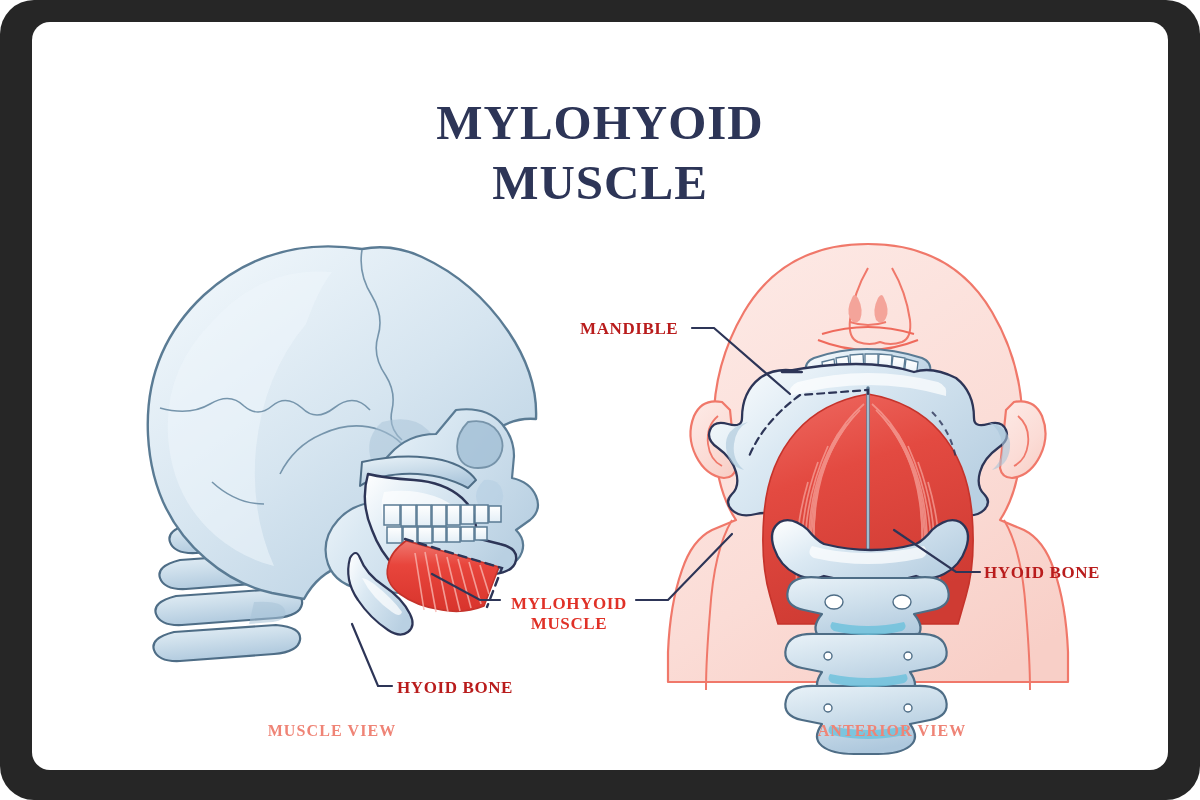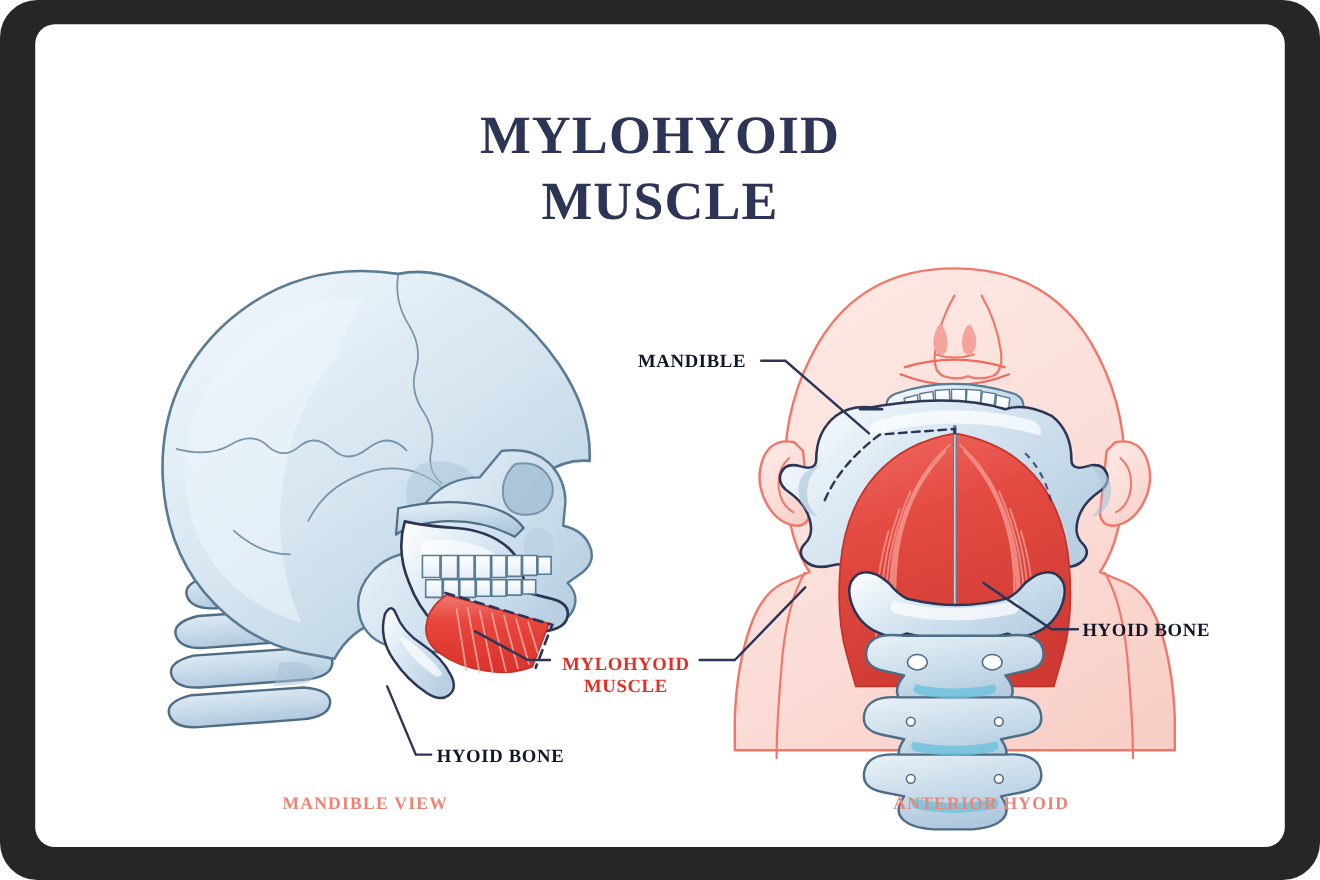--- a/index.html
+++ b/index.html
@@ -57,21 +57,21 @@
   #title-line2 { top: 132px; font-size: 49px; }
 
   .lbl {
     position: absolute;
     font-family: "Liberation Serif", serif;
     font-weight: bold;
     letter-spacing: 0.6px;
     white-space: nowrap;
     line-height: 1.15;
   }
-  .lbl-dark { color: #0f172a; font-size: 17px; }
+  .lbl-dark { color: #b91c1c; font-size: 17px; }
   .lbl-red  { color: #e03127; font-size: 17px; }
   .lbl-view { color: #ef8476; font-size: 16px; letter-spacing: 1.1px; }
 
   #label-mandible { left: 548px; top: 297px; }
   #label-mylohyoid {
     left: 472px; top: 572px;
     width: 130px; text-align: center;
   }
   #label-hyoid-lateral { left: 365px; top: 656px; }
   #label-hyoid-anterior { left: 952px; top: 541px; }
@@ -438,19 +438,19 @@
 
       <div class="lbl lbl-red" id="label-mylohyoid">
         <div>MYLOHYOID</div>
         <div>MUSCLE</div>
       </div>
 
       <div class="lbl lbl-dark" id="label-hyoid-lateral">HYOID BONE</div>
 
       <div class="lbl lbl-dark" id="label-hyoid-anterior">HYOID BONE</div>
 
-      <div class="lbl lbl-view" id="label-lateral-view">MANDIBLE VIEW</div>
-
-      <div class="lbl lbl-view" id="label-anterior-view">ANTERIOR HYOID</div>
+      <div class="lbl lbl-view" id="label-lateral-view">MUSCLE VIEW</div>
+
+      <div class="lbl lbl-view" id="label-anterior-view">ANTERIOR VIEW</div>
 
     </div>
   </div>
 </div>
 
 </body></html>

